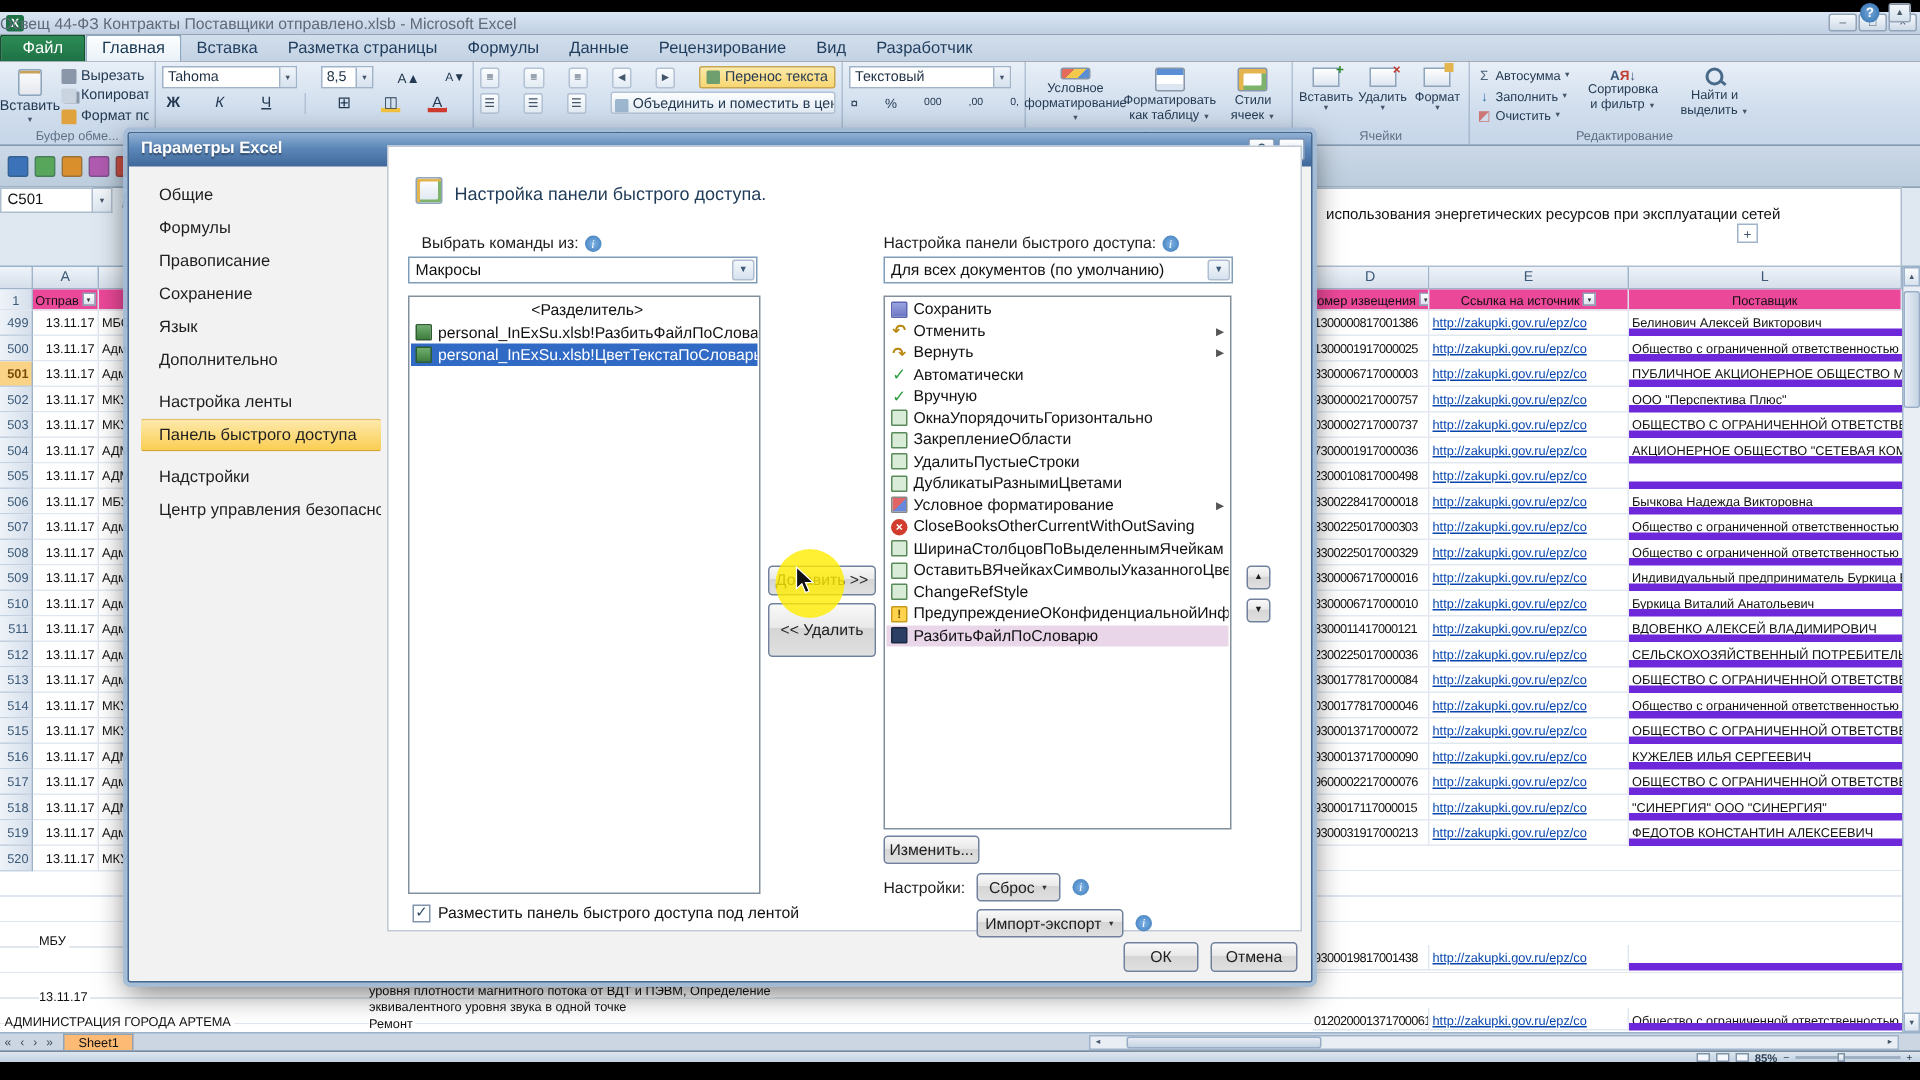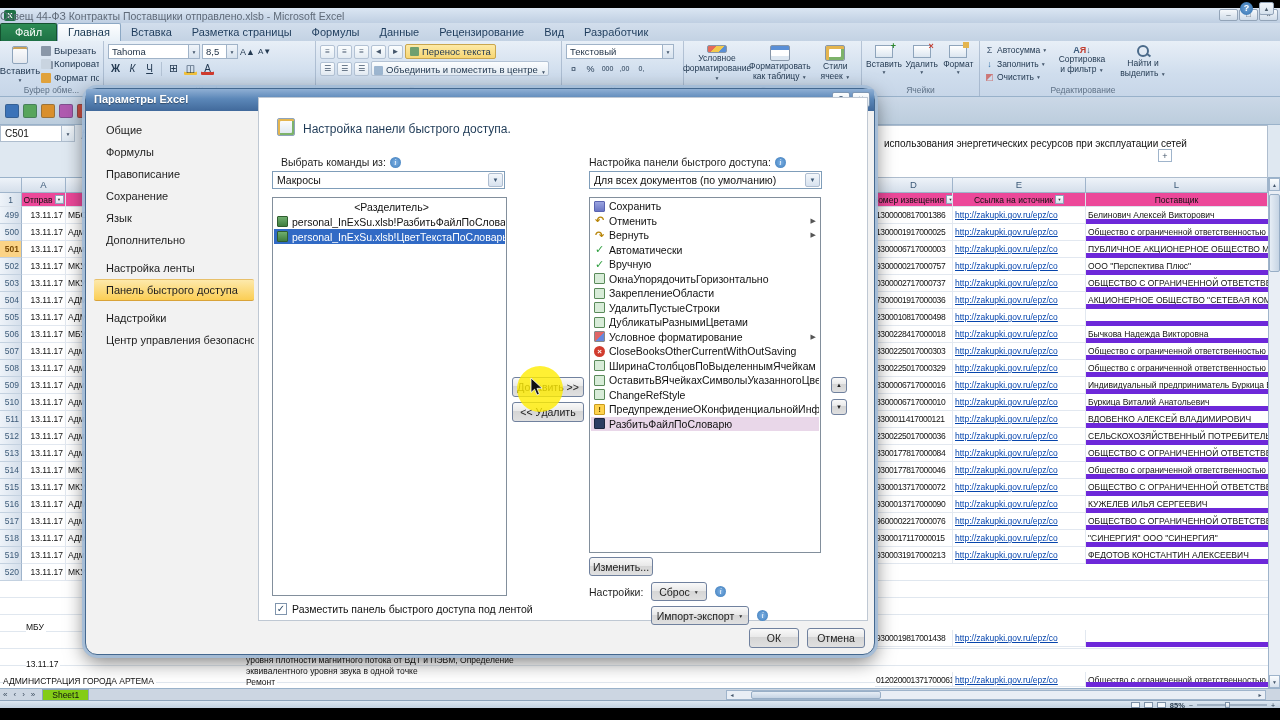--- a/index.html
+++ b/index.html
@@ -24,21 +24,21 @@
   .rtab.active{background:linear-gradient(#fdfeff,#e9f1f8);border:1px solid #8ca8c4;border-bottom:none;border-radius:2px 2px 0 0;color:#15354f}
   .tabs-right{position:absolute;right:6px;top:2px;display:flex;gap:6px;align-items:center}
   .help-circle{width:13px;height:13px;border-radius:50%;background:radial-gradient(#6fa3d8,#2f6fad);color:#fff;font-size:9px;font-weight:bold;text-align:center;line-height:13px}
   .ribcaret{width:15px;height:13px;border:1px solid #93a4b8;border-radius:2px;background:linear-gradient(#f2f7fb,#d4e0ec);font-size:6px;color:#4a5a6a;text-align:center;line-height:12px}
 
   
   .ribbon{position:absolute;left:0;top:41px;width:1280px;height:56px;background:linear-gradient(#e8eff7,#cfdded 60%,#c7d6e8);border-bottom:1px solid #98b1ca;display:flex}
   .rgroup{position:relative;height:100%;border-right:1px solid rgba(140,160,185,.55);padding:3px 4px 13px 4px;display:flex;gap:3px}
   .rg-label{position:absolute;bottom:1px;left:0;right:0;text-align:center;font-size:8.5px;color:#5e7186;white-space:nowrap;overflow:hidden}
   .vcol{display:flex;flex-direction:column;gap:2px}
-  .rrow{display:flex;align-items:center;gap:2px}
+  .rrow{display:flex;align-items:center;gap:16px}
   .sbtn{display:flex;align-items:flex-end;gap:3px;padding:0 2px;height:13px;font-size:9.5px;color:#243a52;border-radius:2px;white-space:nowrap;overflow:hidden}
   .mi{width:10px;height:10px;border-radius:1px;flex:0 0 10px}
   .mini-arrow{font-size:5px;color:#44566b}
   .pastebig{width:32px;display:flex;flex-direction:column;align-items:center;gap:1px;font-size:9.5px;color:#243a52;padding-top:2px}
   .clipico{width:16px;height:18px;background:linear-gradient(#fdfdfd,#e4e8ee);border:1px solid #8ea4bb;border-radius:2px;box-shadow:inset 0 2px 0 #c9a25a}
   .combo{background:#fff;border:1px solid #a0b3c8;height:15px;font-size:9.5px;color:#1d2f44;display:flex;align-items:center;padding-left:3px;position:relative}
   .combo .arr{margin-left:auto;width:11px;height:13px;background:linear-gradient(#f0f5fa,#d7e2ee);border-left:1px solid #a0b3c8;font-size:5px;display:flex;align-items:center;justify-content:center;color:#44566b}
   .tgl{width:15px;height:15px;border:1px solid transparent;border-radius:2px;font-size:10px;color:#243a52;display:flex;align-items:center;justify-content:center}
   .tgl.b{font-weight:bold}.tgl.i{font-style:italic}.tgl.u{text-decoration:underline}
   .sep-v{width:1px;height:14px;background:#b3c2d4;margin:0 2px}
@@ -96,34 +96,34 @@
   .curl{width:133px;flex:0 0 133px;font-size:8.5px;color:#0645ad;text-decoration:underline;padding:3px 2px 0;border-right:1px solid #e2e8f0;border-bottom:1px solid #e2e8f0;overflow:hidden;white-space:nowrap}
   .csup{flex:1;font-size:8.5px;color:#111;padding:3px 2px 0;border-bottom:5px solid #6d28d9;overflow:hidden;white-space:nowrap}
   .sheetnote{position:absolute;font-size:8.5px;color:#111;white-space:nowrap;background:#fff;padding:0 2px 0 0}
   .vscroll{position:absolute;left:1268px;top:0;width:12px;height:510px;background:#e9eef5;border-left:1px solid #9fb4cb}
   .vsbtn{position:absolute;left:0;width:11px;height:13px;background:linear-gradient(#fbfdfe,#d8e2ee);border:1px solid #9fb4cb;font-size:5px;color:#44566b;text-align:center;line-height:12px}
   .vsthumb{position:absolute;left:0;top:16px;width:11px;height:78px;background:linear-gradient(90deg,#e6edf5,#c6d4e4);border:1px solid #98aec6;border-radius:2px}
 
   
   .tabbar{position:absolute;left:0;top:688px;width:1280px;height:12px;background:#ccd6e2;border-top:1px solid #9ab2ca;display:flex;align-items:center;font-size:8.5px;color:#3a4a5c}
   .tnav{padding:0 3px;font-size:8px}
-  .sheettab{background:#84cc16;border:1px solid #8ea4bb;border-bottom:none;padding:0 9px;height:11px;line-height:10px;font-size:8.5px;margin-left:4px;color:#111}
+  .sheettab{background:#fdba74;border:1px solid #8ea4bb;border-bottom:none;padding:0 9px;height:11px;line-height:10px;font-size:8.5px;margin-left:4px;color:#111}
   .hscroll{position:absolute;right:14px;top:1px;width:540px;height:10px;background:#e9eef5;border:1px solid #9fb4cb;display:flex;align-items:center}
   .hsarr{width:10px;font-size:5px;text-align:center;color:#44566b}
   .hsthumb{width:130px;height:8px;background:linear-gradient(#e6edf5,#c6d4e4);border:1px solid #98aec6;border-radius:2px;margin-left:14px}
   .statusbar{position:absolute;left:0;top:700px;width:1280px;height:8px;background:linear-gradient(#dde7f1,#c2d1e0);border-top:1px solid #8ea4bb}
   .statusright{position:absolute;right:5px;top:0;height:8px;display:flex;align-items:center;gap:4px}
   .vico{width:9px;height:6px;border:1px solid #7e92a8;background:#f4f8fc}
   .zoomtxt{font-size:7.5px;color:#2c3e50;font-weight:bold}
   .zs{font-size:7px;color:#2c3e50}
   .ztrack{width:70px;height:2px;background:#9fb0c2;position:relative}
   .zthumb{position:absolute;left:40%;top:-2px;width:5px;height:6px;background:linear-gradient(#fdfdfd,#cdd9e7);border:1px solid #7e92a8}
 
   
-  .dialog{position:absolute;left:85px;top:88px;width:790px;height:567px;background:#f2f2f2;border:1px solid #44688f;border-radius:12px;box-shadow:0 0 0 3px rgba(164,189,216,.92),0 6px 20px rgba(0,0,0,.55);z-index:20}
+  .dialog{position:absolute;left:85px;top:88px;width:790px;height:567px;background:#f2f2f2;border:1px solid #44688f;border-radius:2px;box-shadow:0 0 0 3px rgba(164,189,216,.92),0 6px 20px rgba(0,0,0,.55);z-index:20}
   .dlg-title{position:absolute;left:0;top:0;right:0;height:22px;background:linear-gradient(#8fafd4,#5b87b8 45%,#41699b);border-radius:2px 2px 0 0;color:#fff;font-size:11px;font-weight:bold;padding:4px 0 0 8px;text-shadow:0 1px 1px rgba(0,0,0,.4)}
   .dlg-tbtns{position:absolute;right:4px;top:3px;display:flex;gap:2px}
   .dbtn{width:18px;height:15px;background:linear-gradient(#fdfefe,#d7e3ef);border:1px solid #7d96b3;border-radius:2px;color:#3f5a77;font-size:9px;font-weight:bold;text-align:center;line-height:13px}
   .dlg-nav{position:absolute;left:8px;top:30px;width:160px}
   .navitem{height:22px;display:flex;align-items:center;padding-left:12px;font-size:11px;color:#1e1e1e;white-space:nowrap;overflow:hidden}
   .navitem.sel{background:linear-gradient(#fde9ab,#fbce54);border-top:1px solid #e8c06a;border-bottom:1px solid #d9a338;border-radius:2px}
   .navitem.sepafter{position:relative;margin-bottom:6px}
   .navitem.sepafter::after{content:"";position:absolute;left:4px;right:4px;bottom:-4px;height:1px;background:#d6d6d6}
   .dlg-main{position:absolute;left:172px;top:8px;width:610px;height:524px;background:#fff;border:1px solid #bfc8d3}
   .hdrico{position:absolute;left:18px;top:20px;width:18px;height:18px;background:linear-gradient(#fff,#dce6f0);border:1px solid #8ea4bb;border-radius:2px;box-shadow:inset 2px 2px 0 #e4b54f,inset -2px -2px 0 #7db36a}
@@ -811,21 +811,21 @@
             <span>personal_InExSu.xlsb!РазбитьФайлПоСловарю</span>
           </div>
 
           <div class="litem sel">
             <span class="ic ic-macro"></span>
             <span>personal_InExSu.xlsb!ЦветТекстаПоСловарьРа...</span>
           </div>
         </div>
 
       <div class="wbtn" style="left:253px;top:279px;width:72px;height:20px">Добавить &gt;&gt;</div>
-      <div class="wbtn" style="left:253px;top:304px;width:72px;height:20px">&lt;&lt; Удалить</div>
+      <div class="wbtn" style="left:253px;top:304px;width:72px;height:36px">&lt;&lt; Удалить</div>
 
       <div class="lbox" style="left:330px;top:99px;width:232px;height:356px">
 
           <div class="litem" style="height:14.5px">
             <span class="ic ic-save"></span>
             <span>Сохранить</span>
 
           </div>
 
           <div class="litem" style="height:14.5px">

